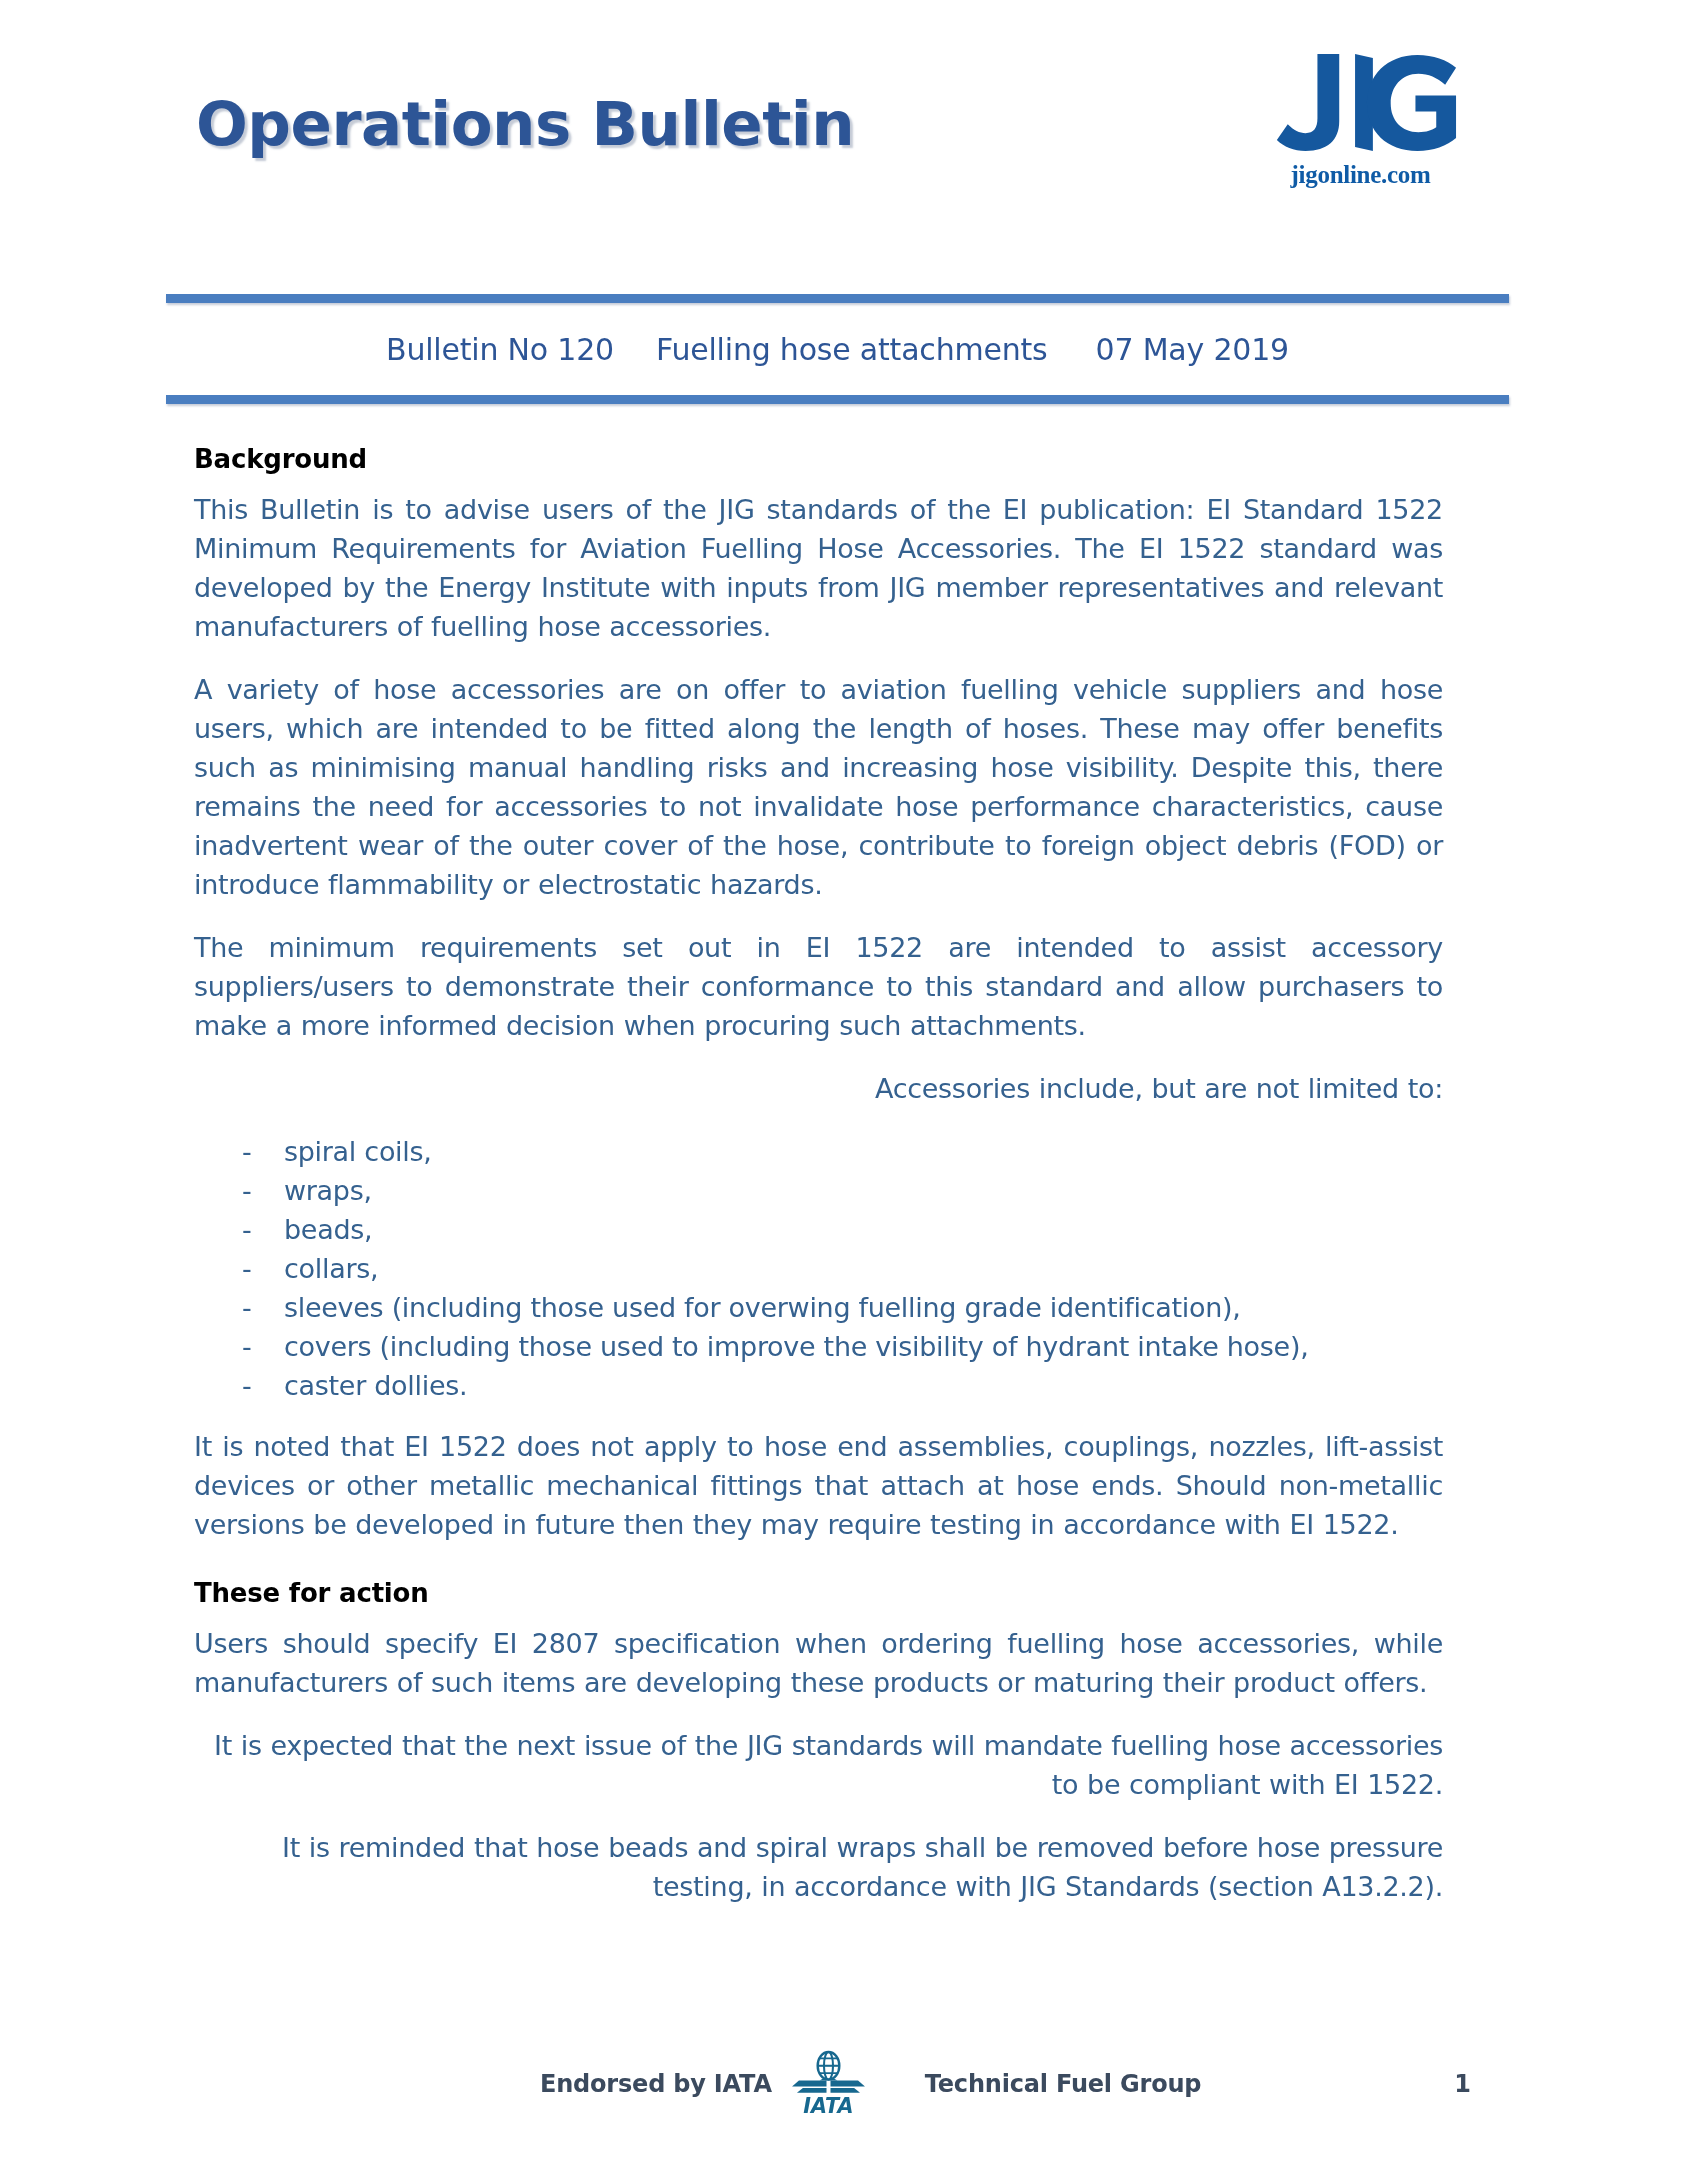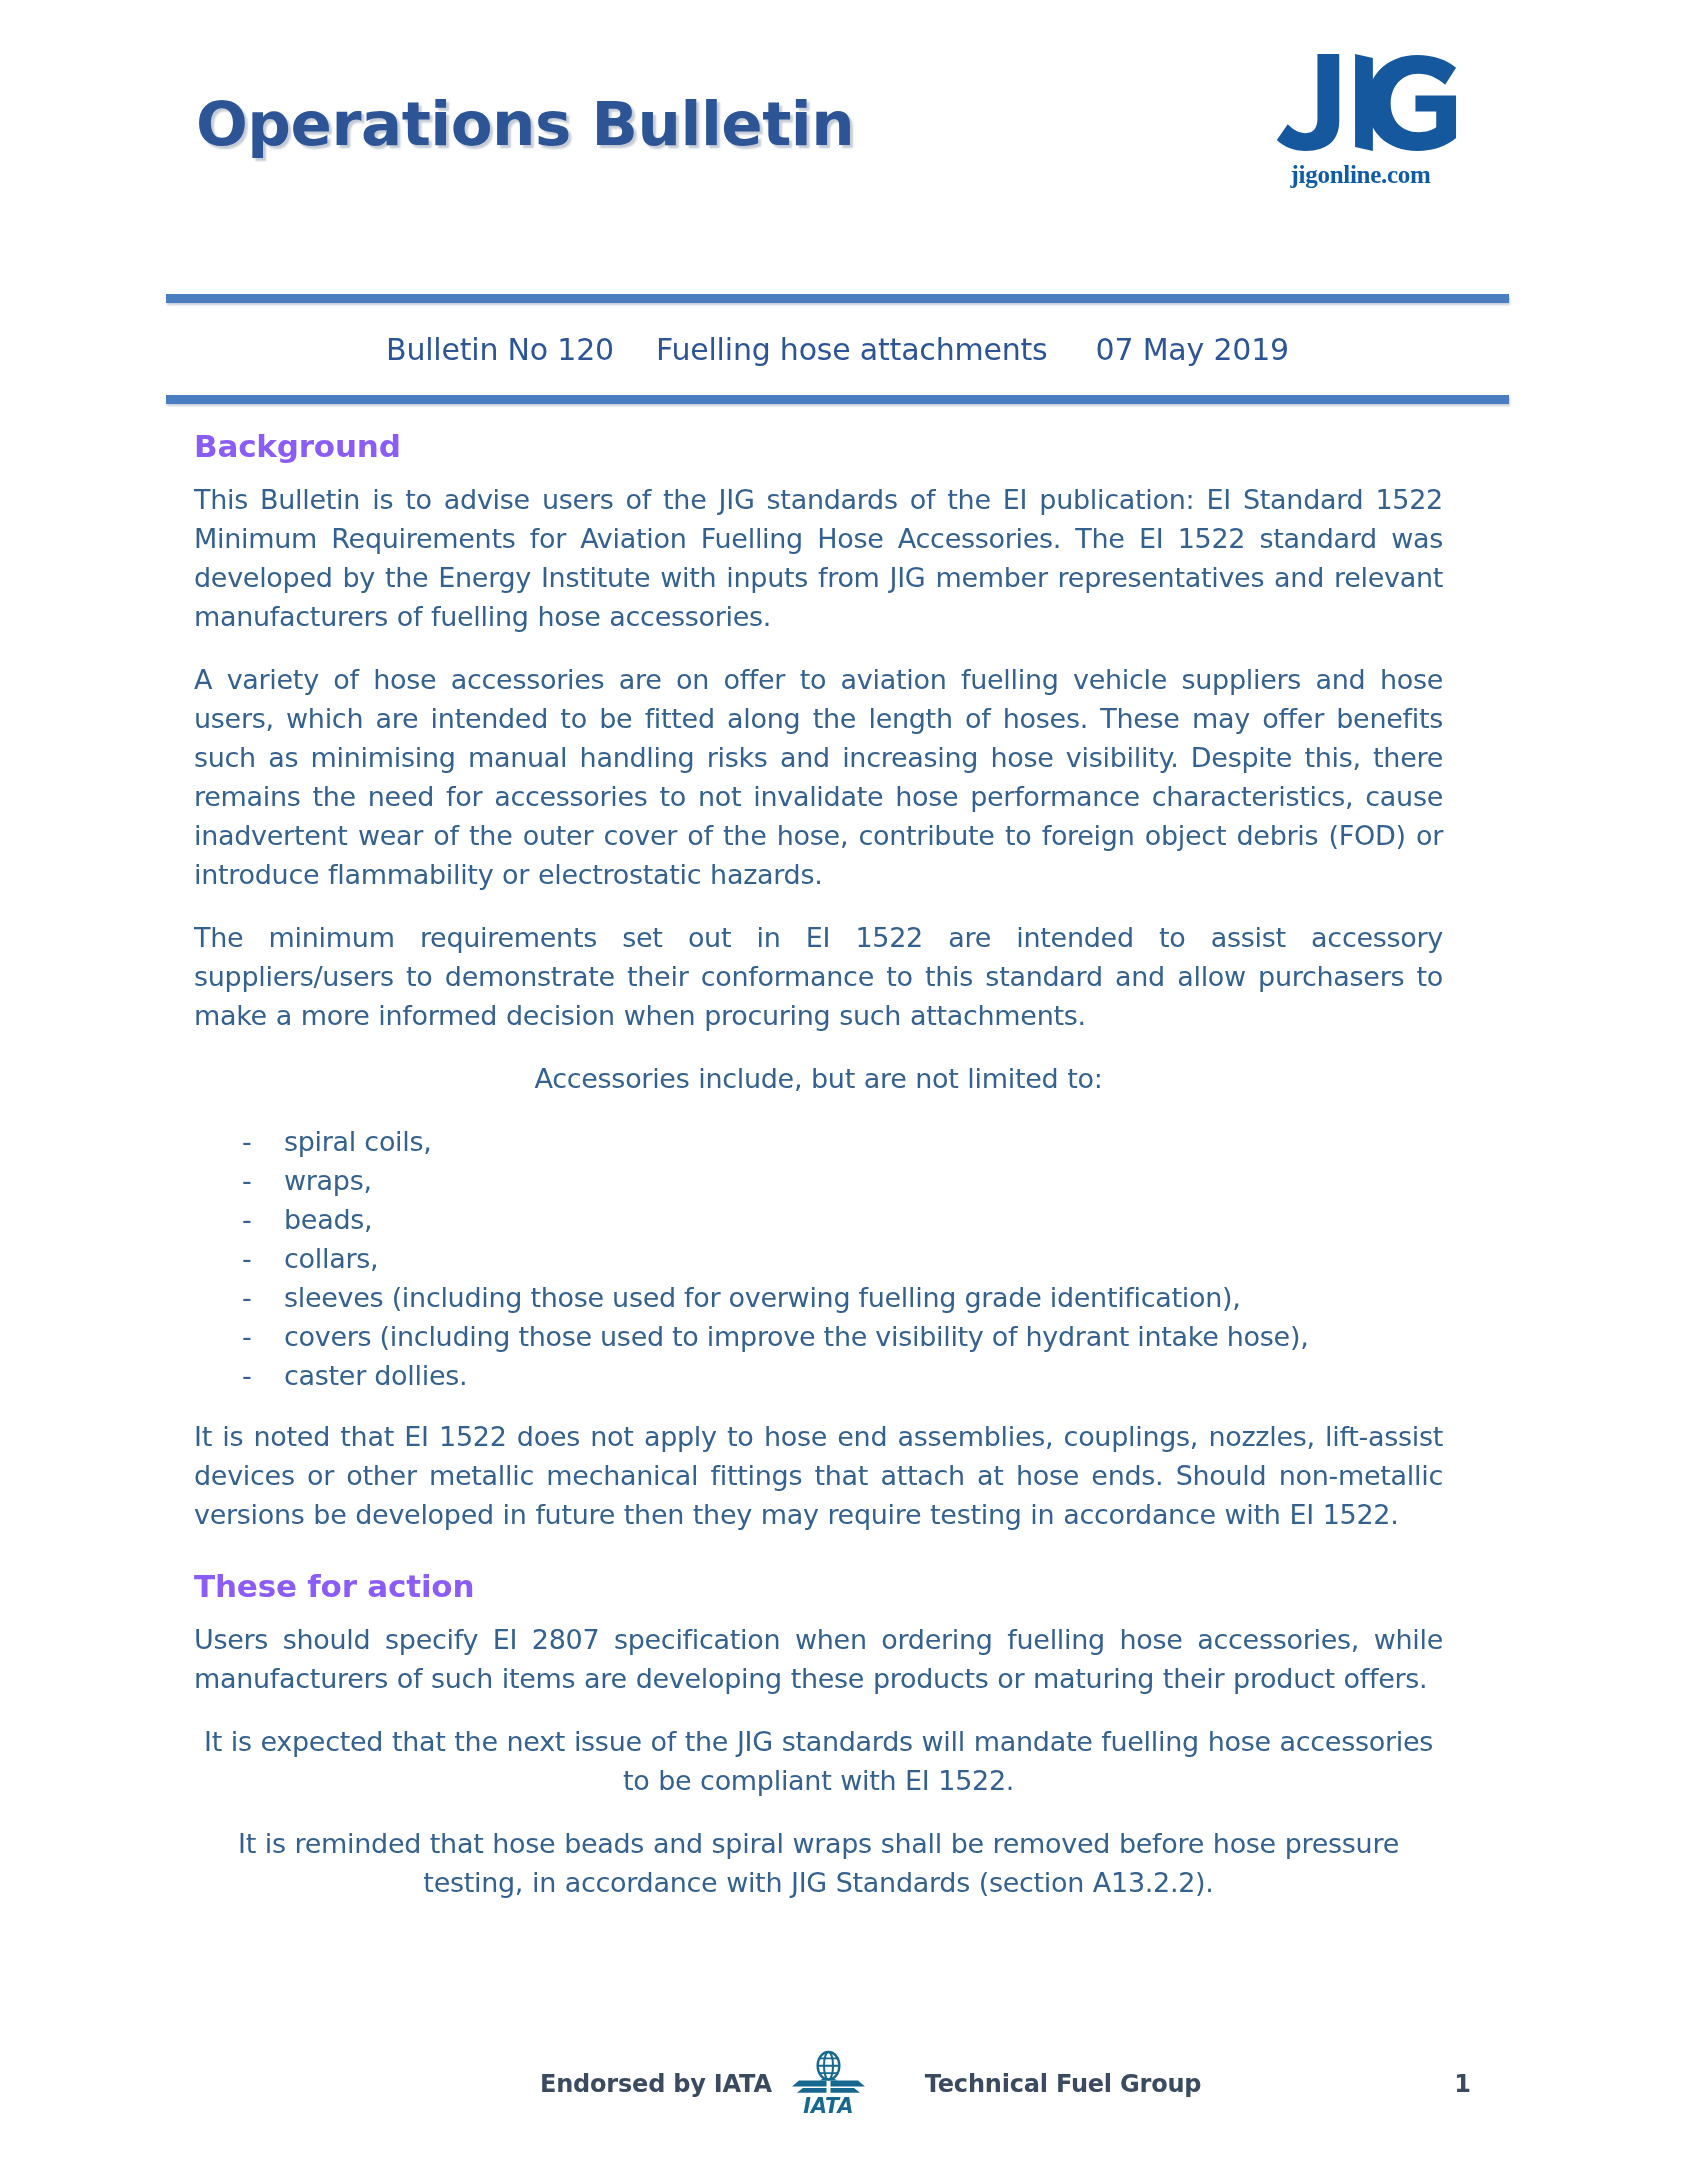--- a/index.html
+++ b/index.html
@@ -97,40 +97,40 @@
   .bb-gap-b { width: 48px; }
 
   
   .content {
     position: absolute;
     left: 194px;
     top: 428px;
     width: 1249px;
   }
   h2.section-heading {
-    margin: 0 0 16px 0;
-    font-size: 31px;
-    font-weight: bold;
-    color: #8b5cf6;
+    margin: 16px 0 16px 0;
+    font-size: 26px;
+    font-weight: bold;
+    color: #000000;
     font-family: "DejaVu Sans", sans-serif;
     letter-spacing: -0.2px;
   }
   h2.section-heading.spaced { margin-top: 34px; }
 
   p.body-para {
     margin: 0 0 24px 0;
     font-size: 27px;
     line-height: 39px;
     color: #35618f;
     text-align: justify;
     font-family: "DejaVu Sans", sans-serif;
     letter-spacing: -0.3px;
     word-spacing: 0.5px;
   }
-  p.body-para.nojust { text-align: center; }
+  p.body-para.nojust { text-align: right; }
 
   ul.acc-list {
     list-style: none;
     margin: 0 0 22px 0;
     padding: 0 0 0 48px;
   }
   ul.acc-list li {
     display: flex;
     align-items: baseline;
     font-size: 27px;

